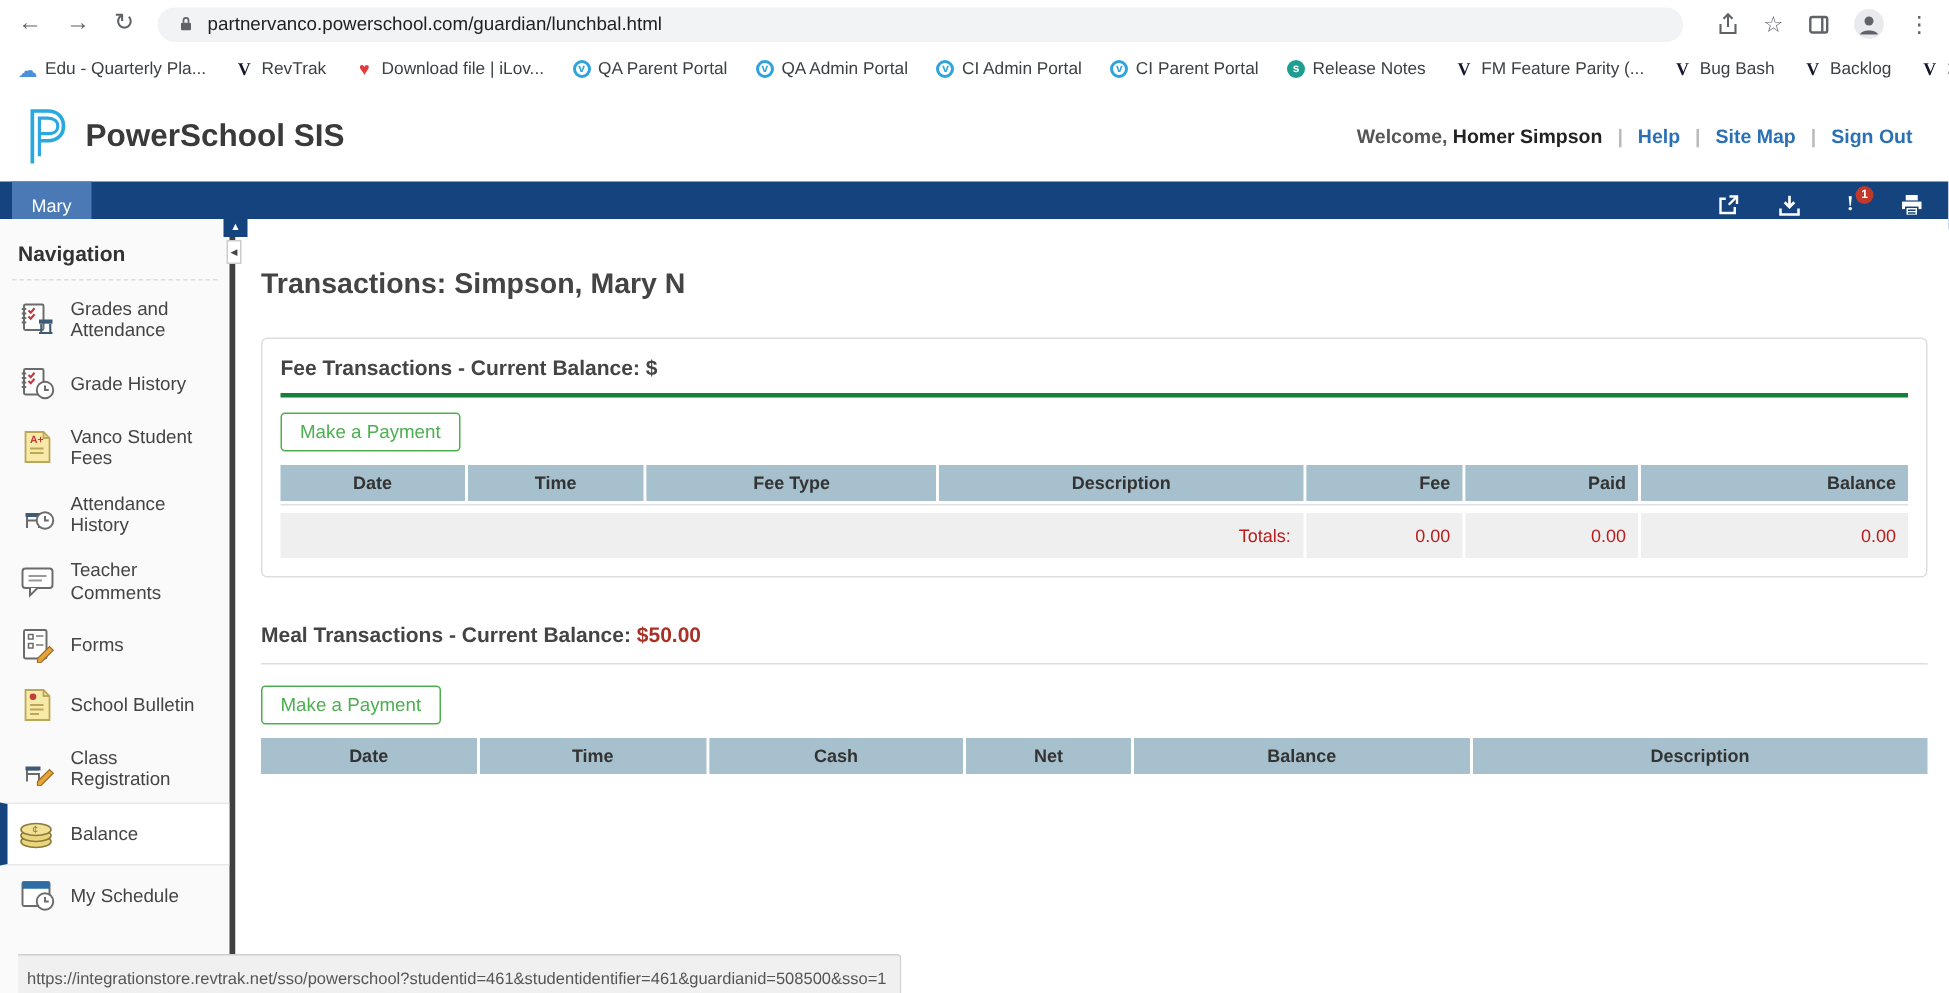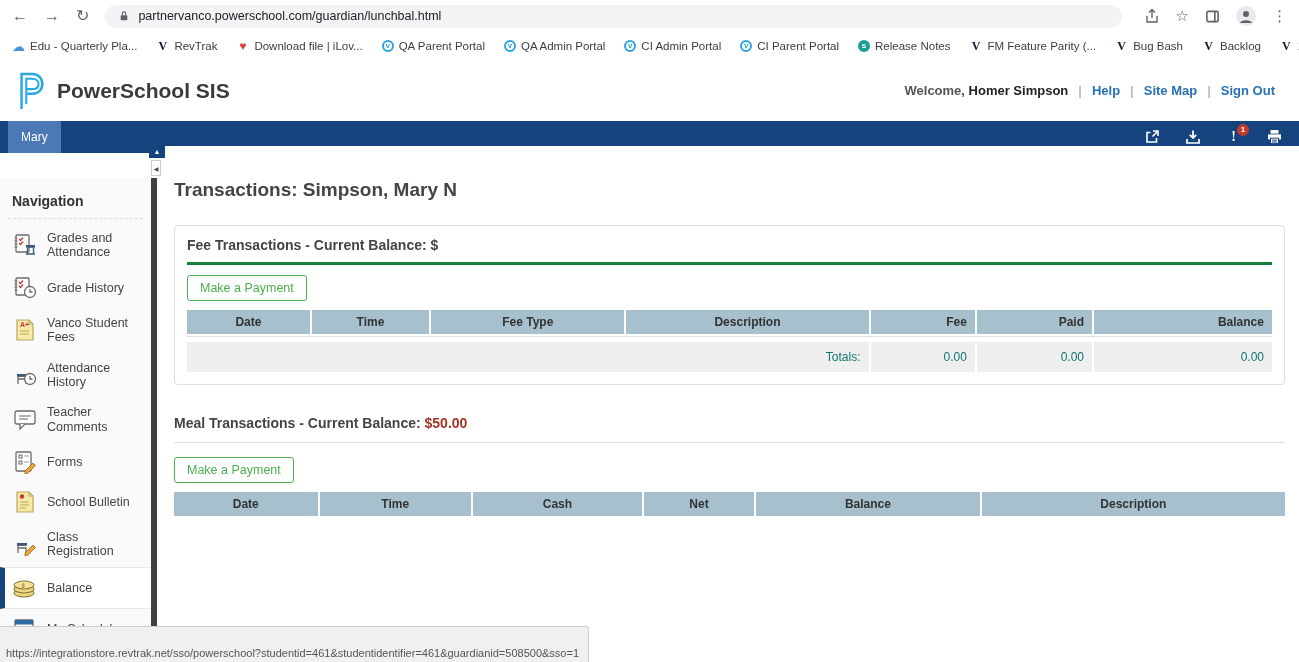--- a/index.html
+++ b/index.html
@@ -37,47 +37,47 @@
   .hdr-sep{color:#bbb;}
   
   .navbar{height:32px;background:var(--navy);display:flex;align-items:stretch;padding:0 0 0 8px;}
   .student-tab{background:var(--tab-blue);color:#fff;font-size:12px;padding:0 13px;display:flex;align-items:center;cursor:pointer;}
   .nav-icons{margin-left:auto;display:flex;align-items:center;gap:24px;padding-right:16px;}
   .nav-ic{width:17px;height:17px;cursor:pointer;position:relative;display:flex;align-items:center;justify-content:center;}
   .alert-ic{color:#fff;font-weight:bold;font-size:14px;font-family:"Liberation Serif",serif;}
   .alert-badge{position:absolute;top:-5px;right:-7px;background:#C0392B;color:#fff;border-radius:50%;width:12px;height:12px;font-size:8px;display:flex;align-items:center;justify-content:center;font-weight:bold;}
   
   .content{position:absolute;top:146px;left:0;right:0;bottom:0;display:flex;}
-  .sidebar{width:157px;background:#FAFAFB;border-right:6px solid #404040;overflow:hidden;margin-top:32px;}
+  .sidebar{width:157px;background:#FAFAFB;border-right:4px solid #404040;overflow:hidden;}
   .nav-title{font-weight:bold;font-size:14px;color:#333;padding:15px 12px 9px;margin:0;}
   .nav-title-rule{border-bottom:1px dashed #ddd;margin:0 8px 4px;}
   .nav-item{display:flex;align-items:center;gap:9px;padding:8px 6px 8px 12px;font-size:12.5px;color:#444;cursor:pointer;line-height:1.15;}
   .nav-item.selected{background:#fff;border-left:5px solid var(--navy);padding-left:7px;border-top:1px solid #e8e8e8;border-bottom:1px solid #e8e8e8;}
   .nav-icon{width:26px;height:24px;flex:0 0 26px;}
   .nav-icon svg{width:26px;height:24px;}
   .main{flex:1;background:#fff;padding:0 14px 0 17px;position:relative;overflow:hidden;}
   .collapse-top{position:absolute;left:149px;top:145px;width:16px;height:13px;background:var(--navy);color:#fff;font-size:7px;display:flex;align-items:center;justify-content:center;cursor:pointer;z-index:5;}
   .collapse-side{position:absolute;left:151px;top:160px;width:10px;height:16px;background:#fff;border:1px solid #ccc;color:#444;font-size:6px;display:flex;align-items:center;justify-content:center;cursor:pointer;z-index:5;}
   .page-title{font-size:19px;font-weight:bold;color:#444;margin:33px 0 0;}
   .fee-box{border:1px solid #ddd;border-radius:4px;margin-top:24px;padding:11px 12px 12px;}
   .section-heading{font-size:14px;font-weight:bold;color:#444;}
   .fee-heading{padding-bottom:9px;border-bottom:3px solid #15803d;}
   .btn-row{display:flex;justify-content:flex-start;margin:10px 0 9px;}
   .pay-btn{border:1px solid var(--green);color:var(--green);background:#fff;font-size:12.5px;padding:5px 12px;border-radius:3px;cursor:pointer;font-family:"Liberation Sans",sans-serif;}
   .tbl-head{display:flex;}
   .th{background:var(--table-header);color:#333;font-weight:bold;font-size:12px;padding:5px 8px;border-right:2px solid #fff;white-space:nowrap;overflow:hidden;}
   .th:last-child{border-right:none;}
   .thin-line{border-bottom:1px solid #e0e0e0;margin-top:2px;}
   .totals-row{display:flex;margin-top:5px;}
-  .td{background:#EFEFEF;font-size:12px;color:#0f766e;padding:8px;border-right:2px solid #fff;text-align:right;}
+  .td{background:#EFEFEF;font-size:12px;color:#b91c1c;padding:8px;border-right:2px solid #fff;text-align:right;}
   .td:last-child{border-right:none;}
   .meal-heading{margin-top:30px;}
   .meal-amount{color:var(--balance-red);}
   .meal-rule{border:none;border-top:1px solid #ddd;margin:11px 0 0;}
-  .status-bar{position:absolute;left:0;bottom:0;background:#F0F0F0;border:1px solid #CFCFCF;border-left:none;border-bottom:none;border-top-right-radius:3px;padding:20px 9px 3px 6px;font-size:11px;color:#555;z-index:10;white-space:nowrap;}
+  .status-bar{position:absolute;left:12px;bottom:0;background:#F0F0F0;border:1px solid #CFCFCF;border-left:none;border-bottom:none;border-top-right-radius:3px;padding:10px 9px 3px 6px;font-size:11px;color:#555;z-index:10;white-space:nowrap;}
 </style>
 </head>
 <body>
 
 <div class="browser-toolbar">
   <span class="nav-glyph">←</span>
   <span class="nav-glyph">→</span>
   <span class="nav-glyph">↻</span>
   <div class="url-pill">
     <span style="display:flex;">

